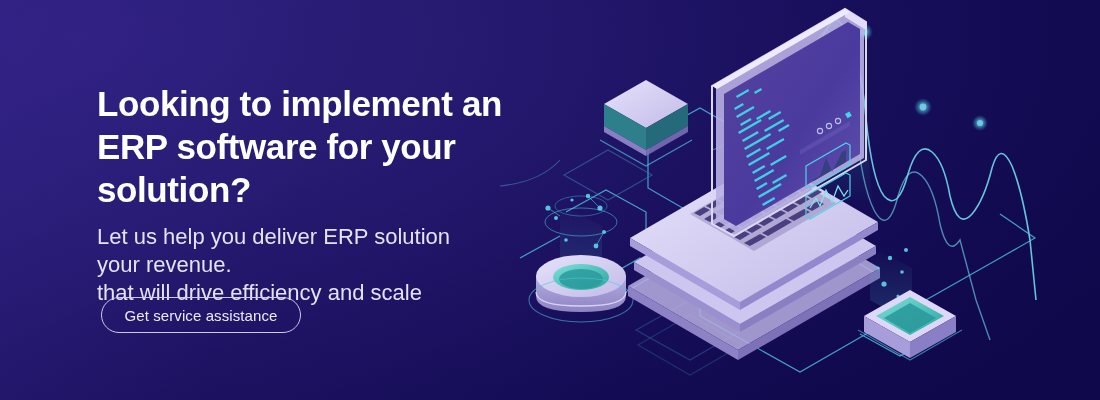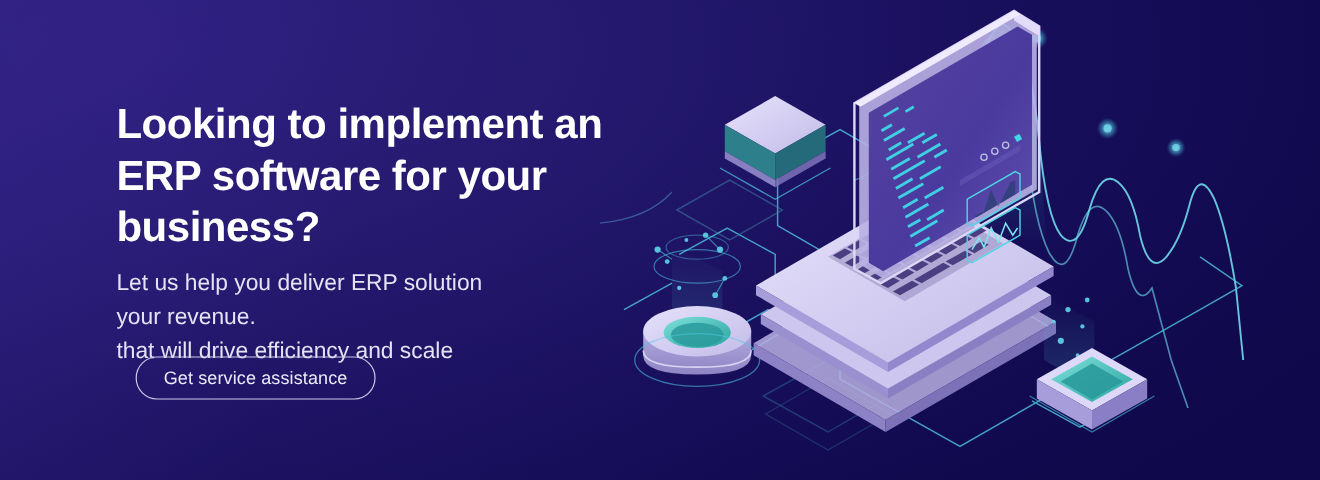--- a/index.html
+++ b/index.html
@@ -20,25 +20,25 @@
   }
 
   
   .copy{position:absolute;left:97px;top:43px;width:480px;margin-top:39px;}
   .headline{
     margin:0;color:#ffffff;font-size:35px;line-height:43px;
     font-weight:700;letter-spacing:-.4px;
   }
   .headline .ln{display:block;white-space:nowrap;}
   .subcopy{
-    margin:12px 0 0 0;color:#e4e2f5;font-size:19px;line-height:28px;font-weight:400;
+    margin:12px 0 0 0;color:#e4e2f5;font-size:22px;line-height:28px;font-weight:400;
   }
   .subcopy .ln{display:block;white-space:nowrap;}
   .cta{
-    position:absolute;left:113px;top:297px;
+    position:absolute;left:101px;top:297px;
     width:200px;height:36px;box-sizing:border-box;
     display:flex;align-items:center;justify-content:center;
     border:1.4px solid #cdc9ea;border-radius:18px;
     background:transparent;color:#ece9fb;
     font-family:"Liberation Sans", sans-serif;
     font-size:15px;letter-spacing:.1px;cursor:pointer;
   }
 
   
   .illus{position:absolute;left:0;top:0;width:1100px;height:400px;}
@@ -284,21 +284,21 @@
         <path d="M884 318 L910 303 L936 318 L910 333 Z" fill="#2a9a9c" opacity="0.9"></path>
         <path d="M858 330 L910 360 L962 330" fill="none" stroke="#4fc6e0" stroke-width="1.1" opacity="0.6"></path>
       </g>
     </svg>
   </div>
 
   <div class="copy">
     <h1 class="headline">
       <span class="ln">Looking to implement an</span>
       <span class="ln">ERP software for your</span>
-      <span class="ln">business?</span>
+      <span class="ln">solution?</span>
     </h1>
     <p class="subcopy">
       <span class="ln">Let us help you deliver ERP solution</span>
       <span class="ln">your revenue.</span>
       <span class="ln">that will drive efficiency and scale</span>
     </p>
   </div>
 
   <button class="cta">Get service assistance</button>
 </div>

